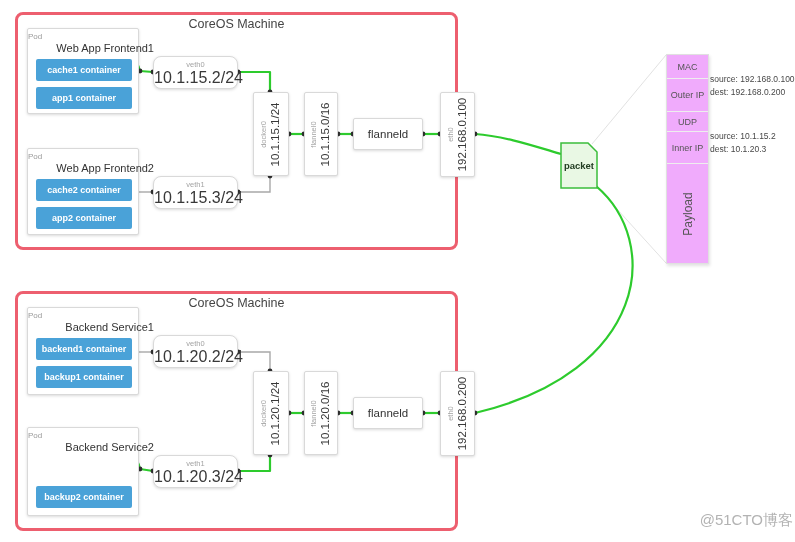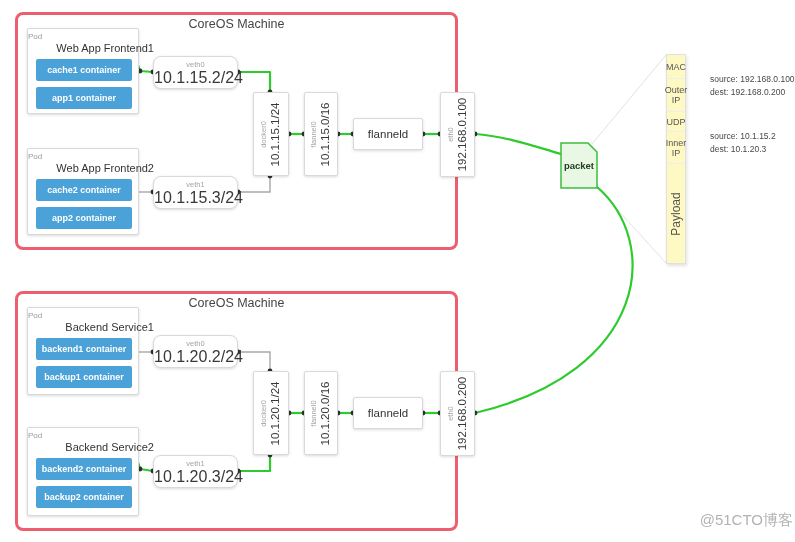--- a/index.html
+++ b/index.html
@@ -30,21 +30,21 @@
 
   .hbox { position:absolute; width:70px; height:32px; background:#fff; border:1px solid #d9d9d9; border-radius:2px;
           box-shadow:0 1px 3px rgba(0,0,0,.15); display:flex; align-items:center; justify-content:center;
           font-size:11.5px; color:#333; }
 
   #svg-layer { position:absolute; left:0; top:0; width:795px; height:542px; }
 
   .packet-label { position:absolute; left:561px; top:143px; width:36px; height:45px; display:flex;
                   align-items:center; justify-content:center; font-size:9.5px; font-weight:700; color:#223d22; }
 
-  .stack { position:absolute; left:666px; top:54px; width:20px; height:210px; background:#fef9c3;
+  .stack { position:absolute; left:666px; top:54px; width:43px; height:210px; background:#f0abfc;
            border:1px solid #e0e0e0; box-shadow:1px 2px 3px rgba(0,0,0,.12); }
   .sec { display:flex; align-items:center; justify-content:center; text-align:center;
          font-size:9px; color:#555; line-height:10px; }
   .sec + .sec { border-top:1px solid #eee; }
   .sec-payload .vrot2 { transform:rotate(-90deg); font-size:12px; color:#555; white-space:nowrap; }
 
   .annot { position:absolute; left:710px; font-size:8.5px; color:#474747; line-height:13px; white-space:nowrap; }
 
   .watermark { position:absolute; left:683px; top:511px; width:110px; text-align:right; font-size:15px;
                color:#b3b3b3; text-shadow:1px 1px 0 #fff; }
@@ -174,21 +174,20 @@
   <div class="pod" style="left:27px; top:307px; height:88px;">
     <div class="pod-type">Pod</div>
     <div class="pod-name">Backend Service1</div>
     <div class="chip chip1">backend1 container</div>
     <div class="chip chip2">backup1 container</div>
   </div>
 
   <div class="pod" style="left:27px; top:427px; height:89px;">
     <div class="pod-type">Pod</div>
     <div class="pod-name">Backend Service2</div>
-    <div class="chip chip1">backend2 container</div>
     <div class="chip chip2">backup2 container</div>
   </div>
 
   <div class="veth" style="left:153px; top:335px;">
     <span class="veth-label">veth0</span>
     <span class="veth-ip">10.1.20.2/24</span>
   </div>
   <div class="veth" style="left:153px; top:455px;">
     <span class="veth-label">veth1</span>
     <span class="veth-ip">10.1.20.3/24</span>

